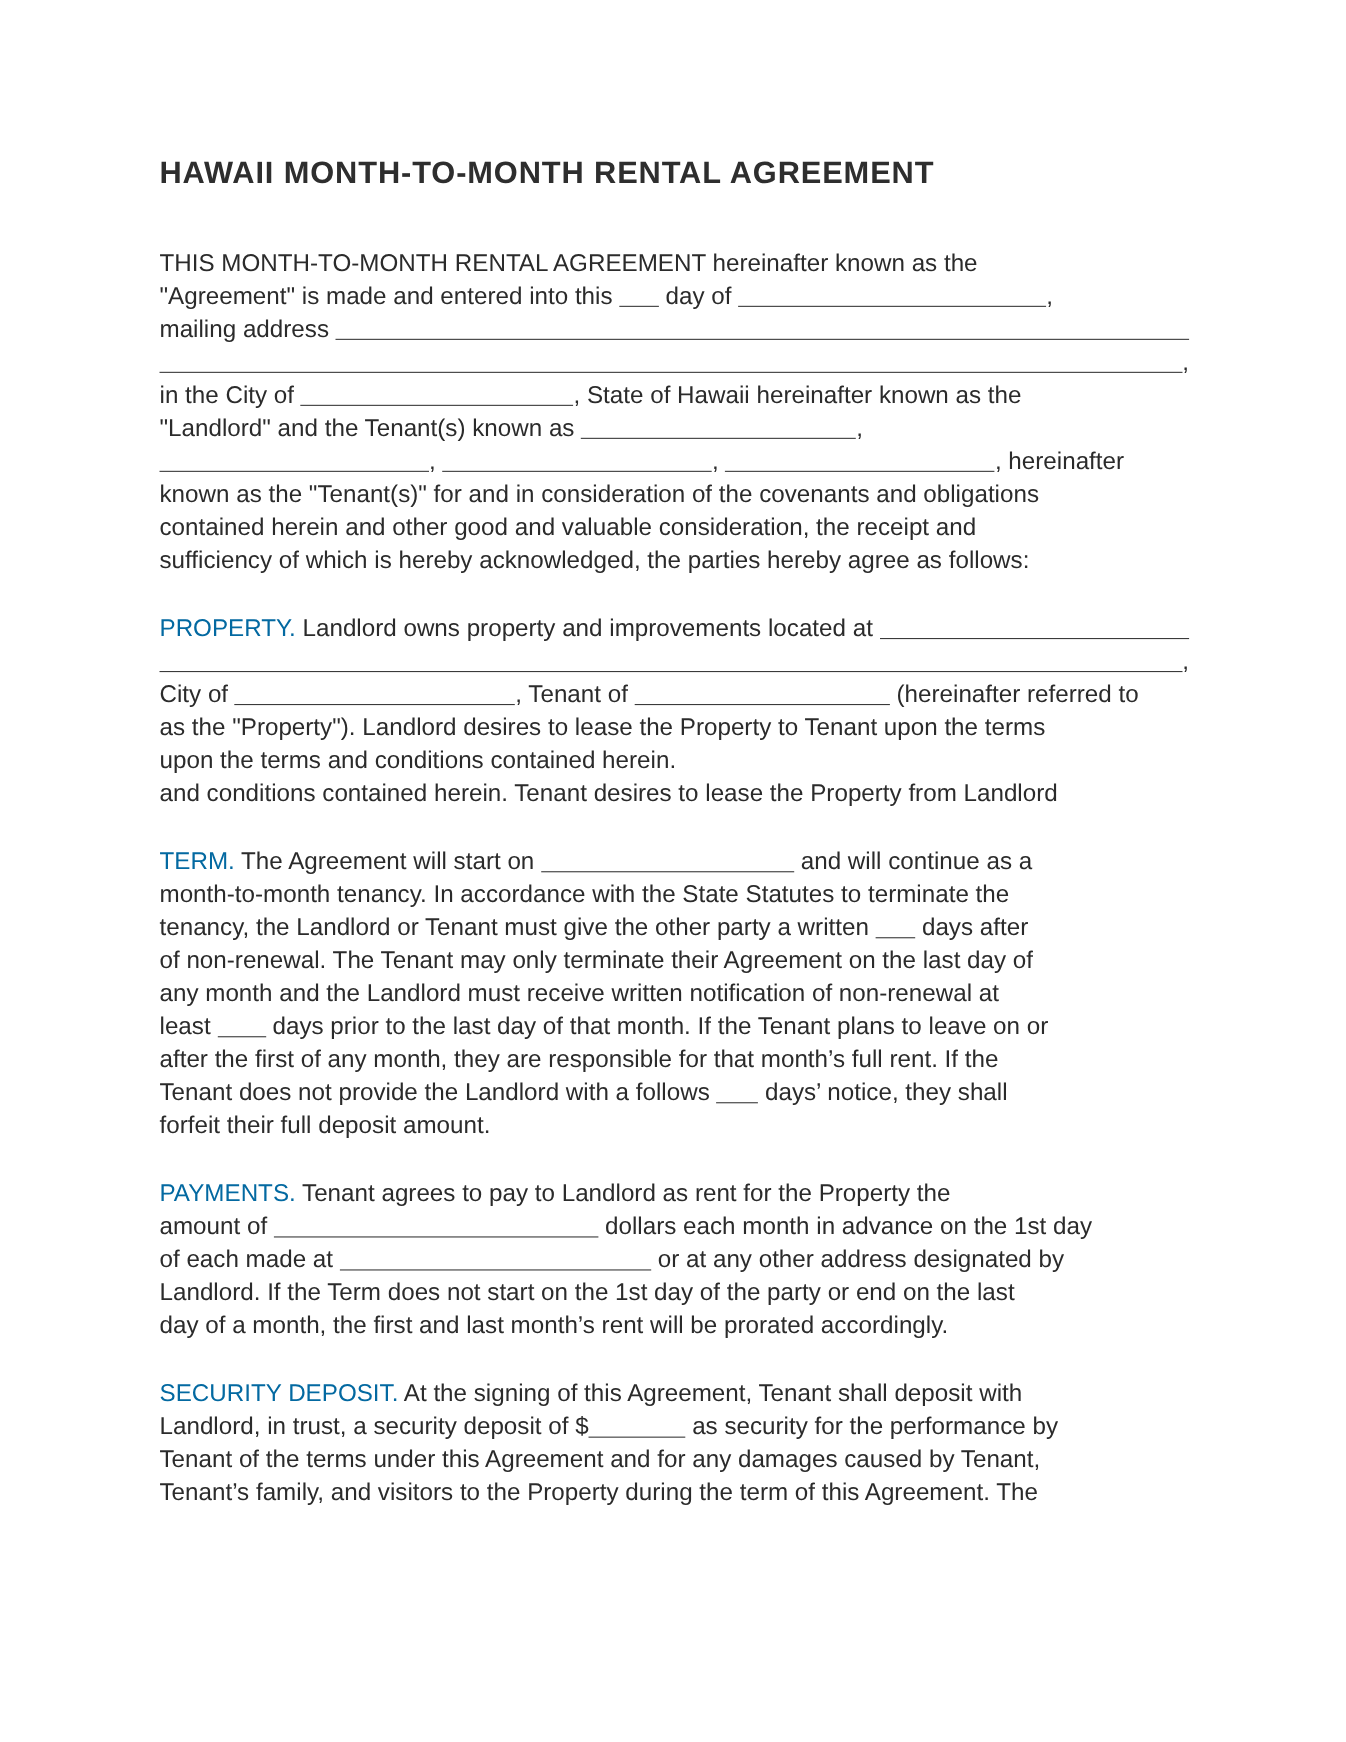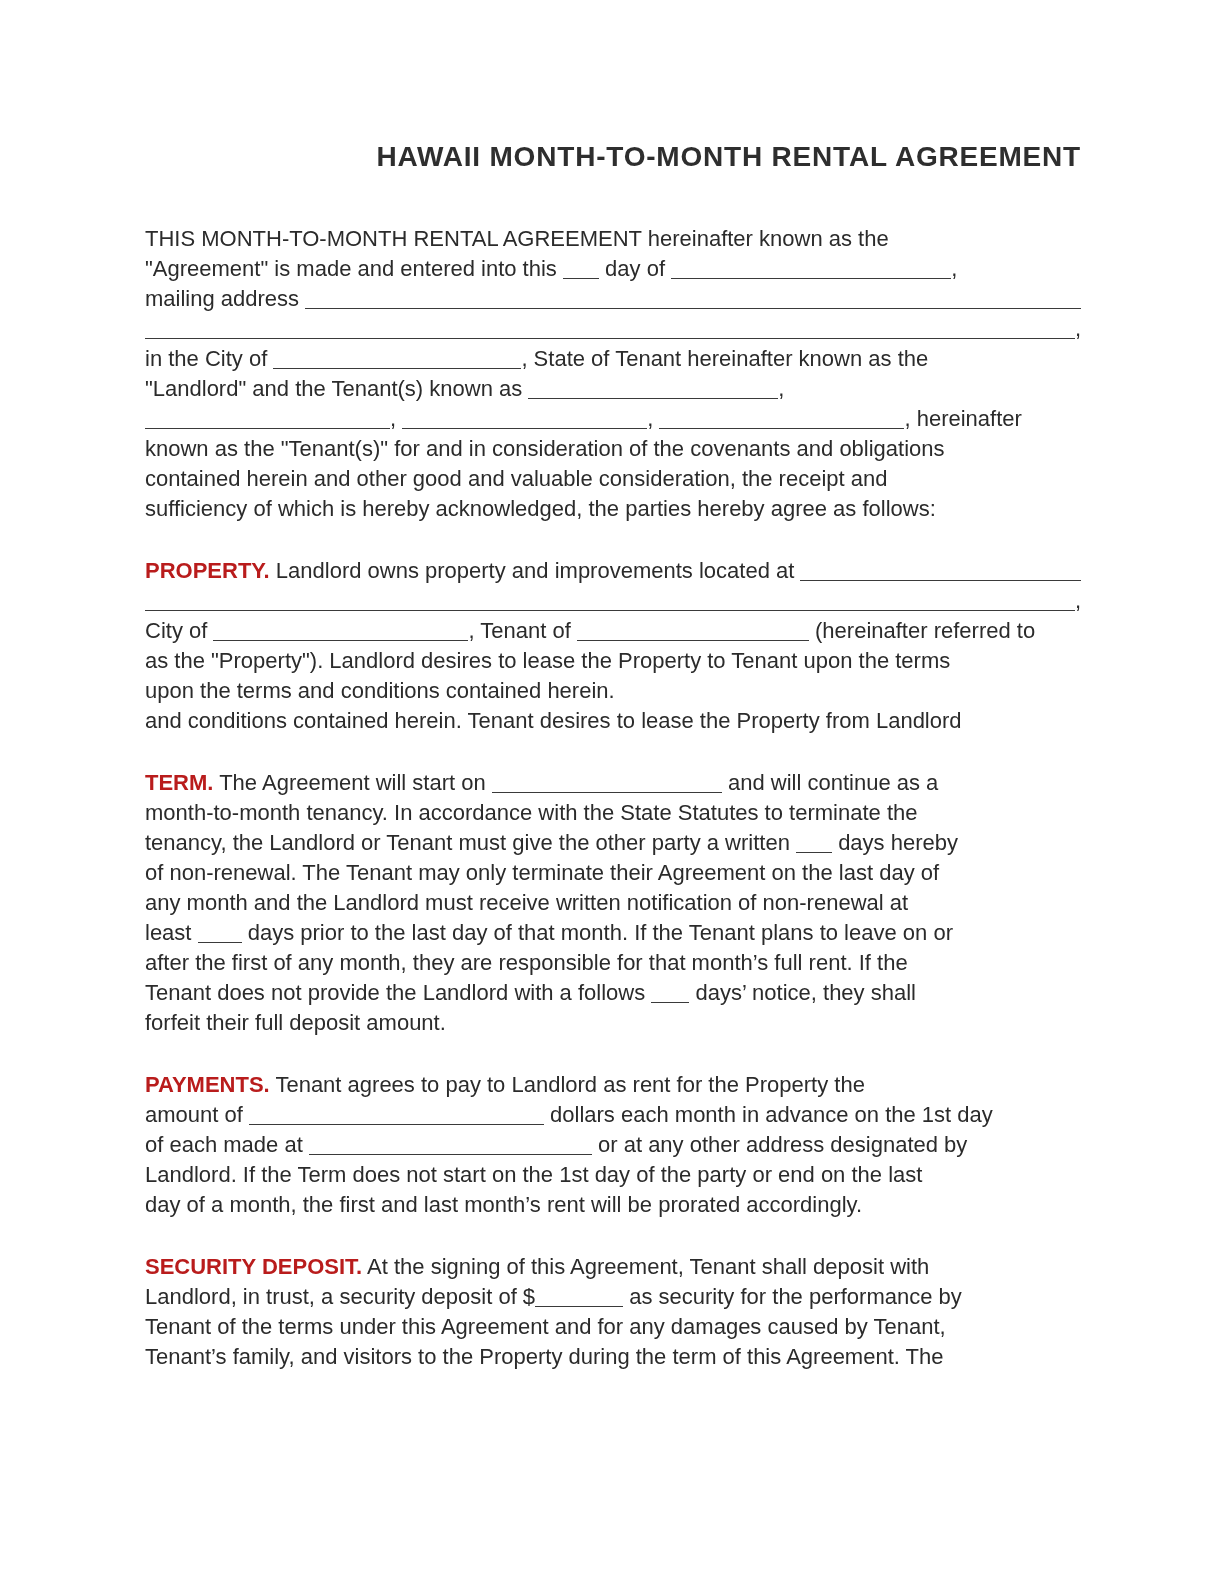--- a/index.html
+++ b/index.html
@@ -14,21 +14,21 @@
     background: #ffffff;
     padding: 140px 143px 0 145px;
     font-family: "Liberation Sans", sans-serif;
     color: #2b2b2b;
     overflow: hidden;
   }
   .title {
     font-size: 28px;
     font-weight: 600;
     letter-spacing: 0.8px;
-    text-align: right;
+    text-align: left;
     margin: 0 0 50px 0;
     color: #2e2e2e;
     line-height: 34px;
   }
   .paragraph {
     margin: 0 0 32px 0;
   }
   .line {
     display: flex;
     align-items: baseline;
@@ -36,22 +36,22 @@
     font-size: 22px;
     line-height: 30px;
     white-space: pre;
   }
   .txt {
     white-space: pre;
     flex: 0 0 auto;
     text-align: center;
   }
   .txt.bold {
-    font-weight: 700;
-    color: #b91c1c;
+    font-weight: 400;
+    color: #0369a1;
   }
   .blank {
     height: 0;
     border-bottom: 1.6px solid #3a3a3a;
     position: relative;
     top: 3px;
     flex: 0 1 auto;
   }
   .blank.fill {
     flex: 1 1 auto;
@@ -61,39 +61,39 @@
 <body>
 
 <div class="page">
   <h1 class="title">HAWAII MONTH-TO-MONTH RENTAL AGREEMENT</h1>
   <div id="doc-body">
       <div class="paragraph">
         <div class="line"><span class="txt">THIS MONTH-TO-MONTH RENTAL AGREEMENT hereinafter known as the</span></div>
         <div class="line"><span class="txt">"Agreement" is made and entered into this </span><span class="blank" style="width: 36px;"></span><span class="txt"> day of </span><span class="blank" style="width: 280px;"></span><span class="txt">,</span></div>
         <div class="line"><span class="txt">mailing address </span><span class="blank fill"></span></div>
         <div class="line"><span class="blank fill"></span><span class="txt">,</span></div>
-        <div class="line"><span class="txt">in the City of </span><span class="blank" style="width: 248px;"></span><span class="txt">, State of Tenant hereinafter known as the</span></div>
+        <div class="line"><span class="txt">in the City of </span><span class="blank" style="width: 248px;"></span><span class="txt">, State of Hawaii hereinafter known as the</span></div>
         <div class="line"><span class="txt">"Landlord" and the Tenant(s) known as </span><span class="blank" style="width: 250px;"></span><span class="txt">,</span></div>
         <div class="line"><span class="blank" style="width: 245px;"></span><span class="txt">, </span><span class="blank" style="width: 245px;"></span><span class="txt">, </span><span class="blank" style="width: 245px;"></span><span class="txt">, hereinafter</span></div>
         <div class="line"><span class="txt">known as the "Tenant(s)" for and in consideration of the covenants and obligations</span></div>
         <div class="line"><span class="txt">contained herein and other good and valuable consideration, the receipt and</span></div>
         <div class="line"><span class="txt">sufficiency of which is hereby acknowledged, the parties hereby agree as follows:</span></div>
       </div>
       <div class="paragraph">
         <div class="line"><span class="txt bold">PROPERTY.</span><span class="txt"> Landlord owns property and improvements located at </span><span class="blank fill"></span></div>
         <div class="line"><span class="blank fill"></span><span class="txt">,</span></div>
         <div class="line"><span class="txt">City of </span><span class="blank" style="width: 255px;"></span><span class="txt">, Tenant of </span><span class="blank" style="width: 232px;"></span><span class="txt"> (hereinafter referred to</span></div>
         <div class="line"><span class="txt">as the "Property"). Landlord desires to lease the Property to Tenant upon the terms</span></div>
         <div class="line"><span class="txt">upon the terms and conditions contained herein.</span></div>
         <div class="line"><span class="txt">and conditions contained herein. Tenant desires to lease the Property from Landlord</span></div>
       </div>
       <div class="paragraph">
         <div class="line"><span class="txt bold">TERM.</span><span class="txt"> The Agreement will start on </span><span class="blank" style="width: 230px;"></span><span class="txt"> and will continue as a</span></div>
         <div class="line"><span class="txt">month-to-month tenancy. In accordance with the State Statutes to terminate the</span></div>
-        <div class="line"><span class="txt">tenancy, the Landlord or Tenant must give the other party a written </span><span class="blank" style="width: 36px;"></span><span class="txt"> days hereby</span></div>
+        <div class="line"><span class="txt">tenancy, the Landlord or Tenant must give the other party a written </span><span class="blank" style="width: 36px;"></span><span class="txt"> days after</span></div>
         <div class="line"><span class="txt">of non-renewal. The Tenant may only terminate their Agreement on the last day of</span></div>
         <div class="line"><span class="txt">any month and the Landlord must receive written notification of non-renewal at</span></div>
         <div class="line"><span class="txt">least </span><span class="blank" style="width: 44px;"></span><span class="txt"> days prior to the last day of that month. If the Tenant plans to leave on or</span></div>
         <div class="line"><span class="txt">after the first of any month, they are responsible for that month’s full rent. If the</span></div>
         <div class="line"><span class="txt">Tenant does not provide the Landlord with a follows </span><span class="blank" style="width: 38px;"></span><span class="txt"> days’ notice, they shall</span></div>
         <div class="line"><span class="txt">forfeit their full deposit amount.</span></div>
       </div>
       <div class="paragraph">
         <div class="line"><span class="txt bold">PAYMENTS.</span><span class="txt"> Tenant agrees to pay to Landlord as rent for the Property the</span></div>
         <div class="line"><span class="txt">amount of </span><span class="blank" style="width: 295px;"></span><span class="txt"> dollars each month in advance on the 1st day</span></div>

